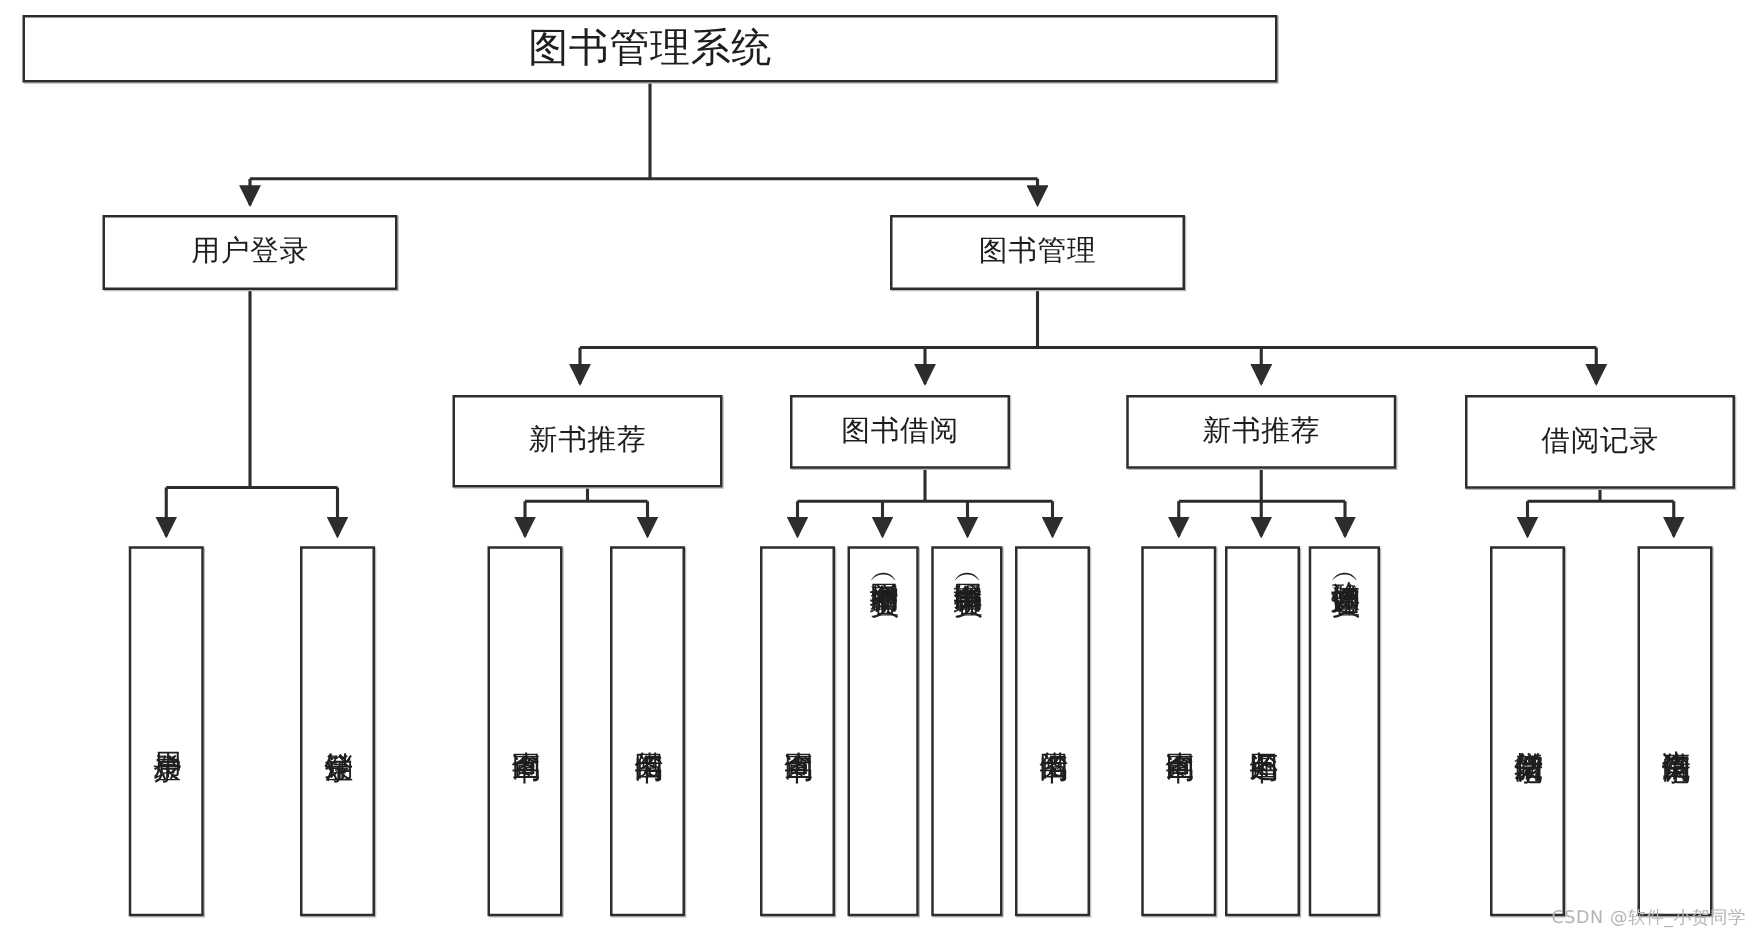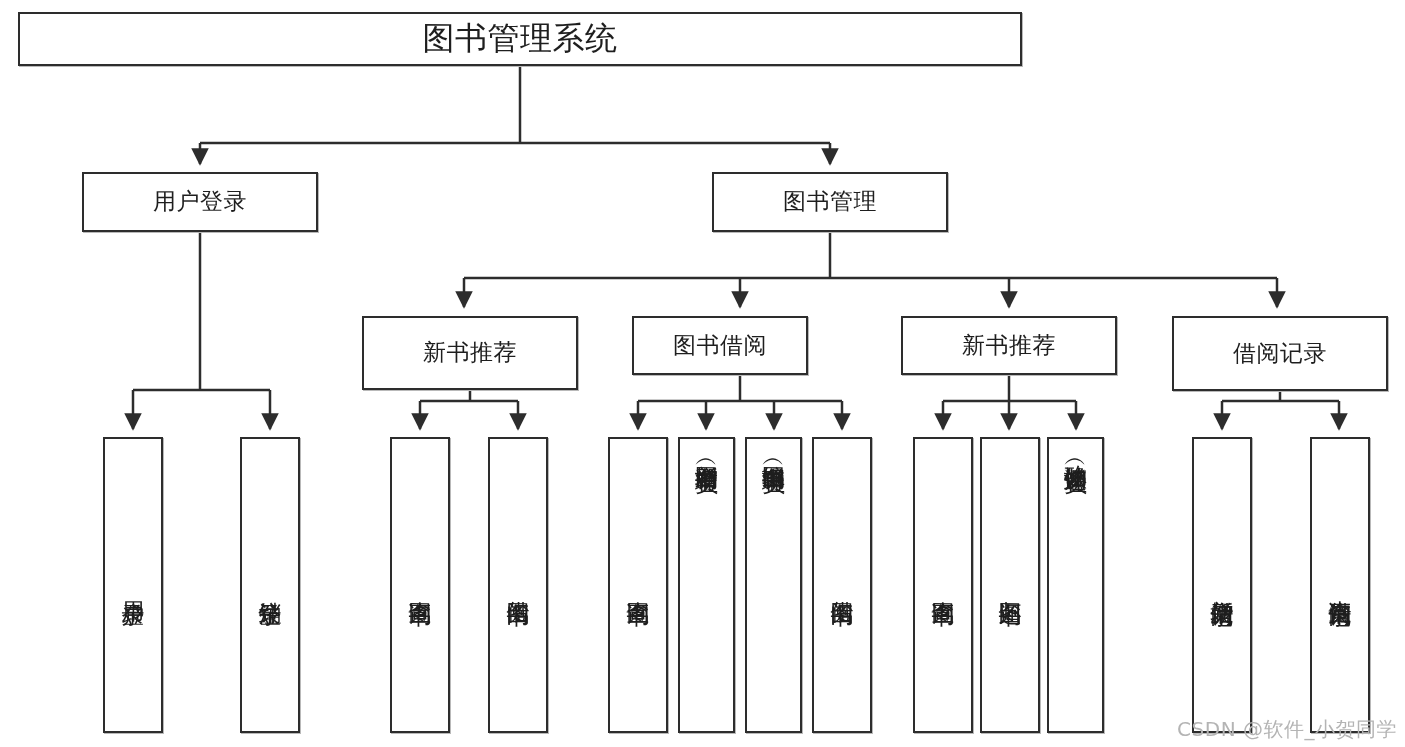--- a/index.html
+++ b/index.html
@@ -62,21 +62,21 @@
     line-height: 1;
   }
   .node.vert.center {
     align-items: center;
     padding-top: 0;
   }
   .watermark {
     position: absolute;
     right: 8px;
     bottom: 4px;
-    font-size: 20px;
+    font-size: 14px;
     color: #b4b4b4;
     letter-spacing: 0.5px;
     white-space: nowrap;
   }
 </style>
 </head>
 <body>
 
 <div id="canvas">
 

